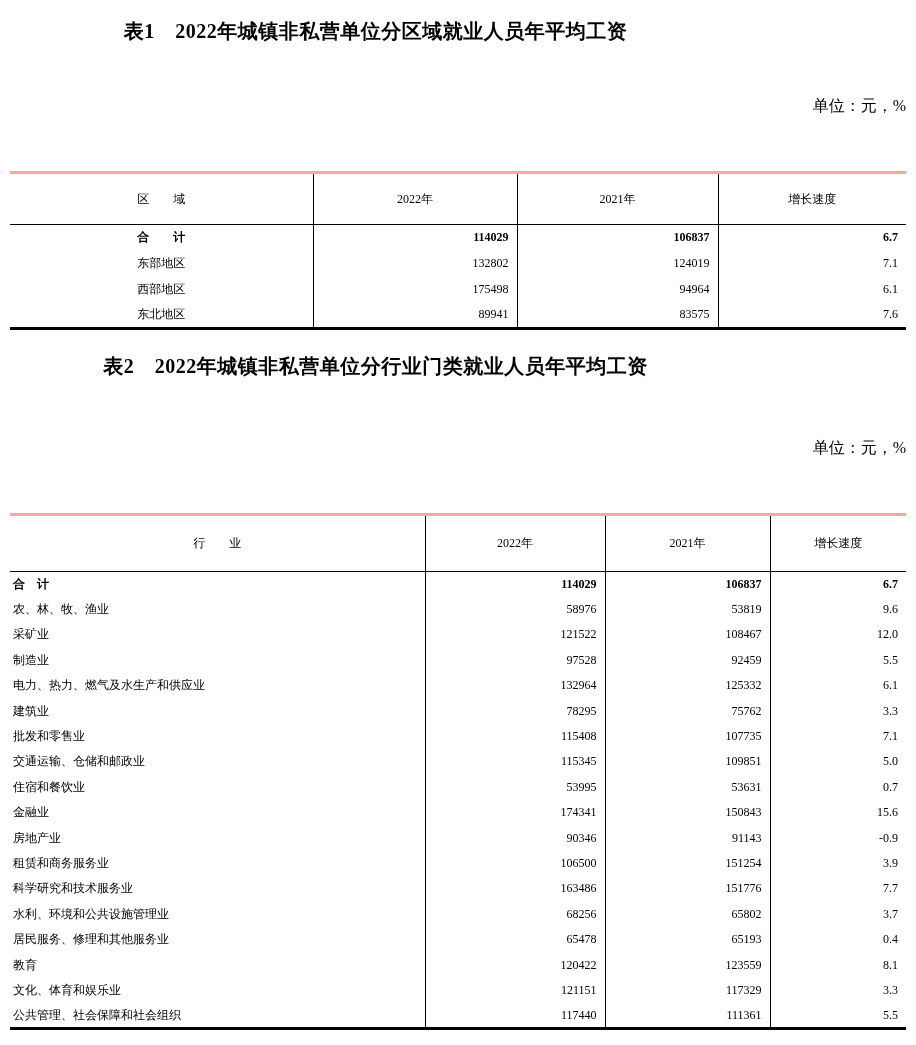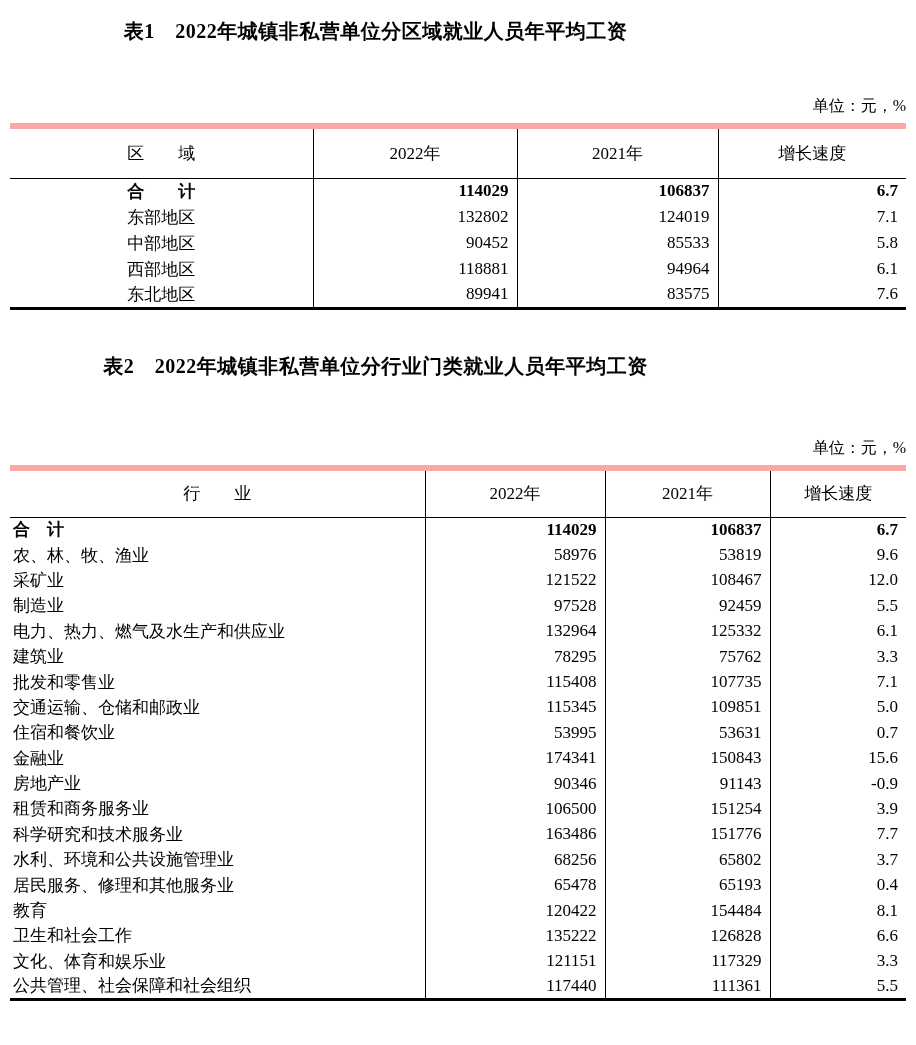--- a/index.html
+++ b/index.html
@@ -19,40 +19,41 @@
   }
   .unit-label {
     position: absolute; right: 10px;
     font-size: 16px;
     text-align: right;
   }
   table.stat-table {
     position: absolute; left: 10px; width: 896px;
     border-collapse: collapse;
     table-layout: fixed;
-    border-top: 6px solid #fca5a5;
+    border-top: 3px solid #fca5a5;
     border-bottom: 3px solid #000;
-    font-size: 17px;
+    font-size: 12px;
+    margin-top: 48px;
   }
   table.stat-table th, table.stat-table td {
     font-weight: normal;
     padding: 0;
     vertical-align: middle;
     overflow: hidden;
     white-space: nowrap;
   }
   table.stat-table th { border-bottom: 1px solid #000; text-align: center; }
   table.stat-table th + th,
   table.stat-table td + td { border-left: 1px solid #000; }
   
   #table1 thead tr { height: 52px; }
   #table1 tbody tr { height: 26px; }
   #table1 td:first-child { text-align: center; }
   
-  #table2 thead tr { height: 49px; }
+  #table2 thead tr { height: 57px; }
   #table2 tbody tr { height: 25.4px; }
   #table2 td:first-child { text-align: left; padding-left: 3px; }
   table.stat-table td:nth-child(2),
   table.stat-table td:nth-child(3),
   table.stat-table td:nth-child(4) { text-align: right; padding-right: 8px; }
   tr.total-row td { font-weight: bold; }
   #title1 { top: 18px; }
   #unit1  { top: 96px; }
   #table1 { top: 123px; }
   #title2 { top: 353px; }
@@ -88,28 +89,22 @@
         <td>106837</td>
         <td>6.7</td>
       </tr>
       <tr>
         <td>东部地区</td>
         <td>132802</td>
         <td>124019</td>
         <td>7.1</td>
       </tr>
       <tr>
-        <td>中部地区</td>
-        <td>90452</td>
-        <td>85533</td>
-        <td>5.8</td>
-      </tr>
-      <tr>
         <td>西部地区</td>
-        <td>118881</td>
+        <td>175498</td>
         <td>94964</td>
         <td>6.1</td>
       </tr>
       <tr>
         <td>东北地区</td>
         <td>89941</td>
         <td>83575</td>
         <td>7.6</td>
       </tr>
     </tbody>
@@ -221,28 +216,22 @@
       </tr>
       <tr>
         <td>居民服务、修理和其他服务业</td>
         <td>65478</td>
         <td>65193</td>
         <td>0.4</td>
       </tr>
       <tr>
         <td>教育</td>
         <td>120422</td>
-        <td>154484</td>
+        <td>123559</td>
         <td>8.1</td>
-      </tr>
-      <tr>
-        <td>卫生和社会工作</td>
-        <td>135222</td>
-        <td>126828</td>
-        <td>6.6</td>
       </tr>
       <tr>
         <td>文化、体育和娱乐业</td>
         <td>121151</td>
         <td>117329</td>
         <td>3.3</td>
       </tr>
       <tr>
         <td>公共管理、社会保障和社会组织</td>
         <td>117440</td>

